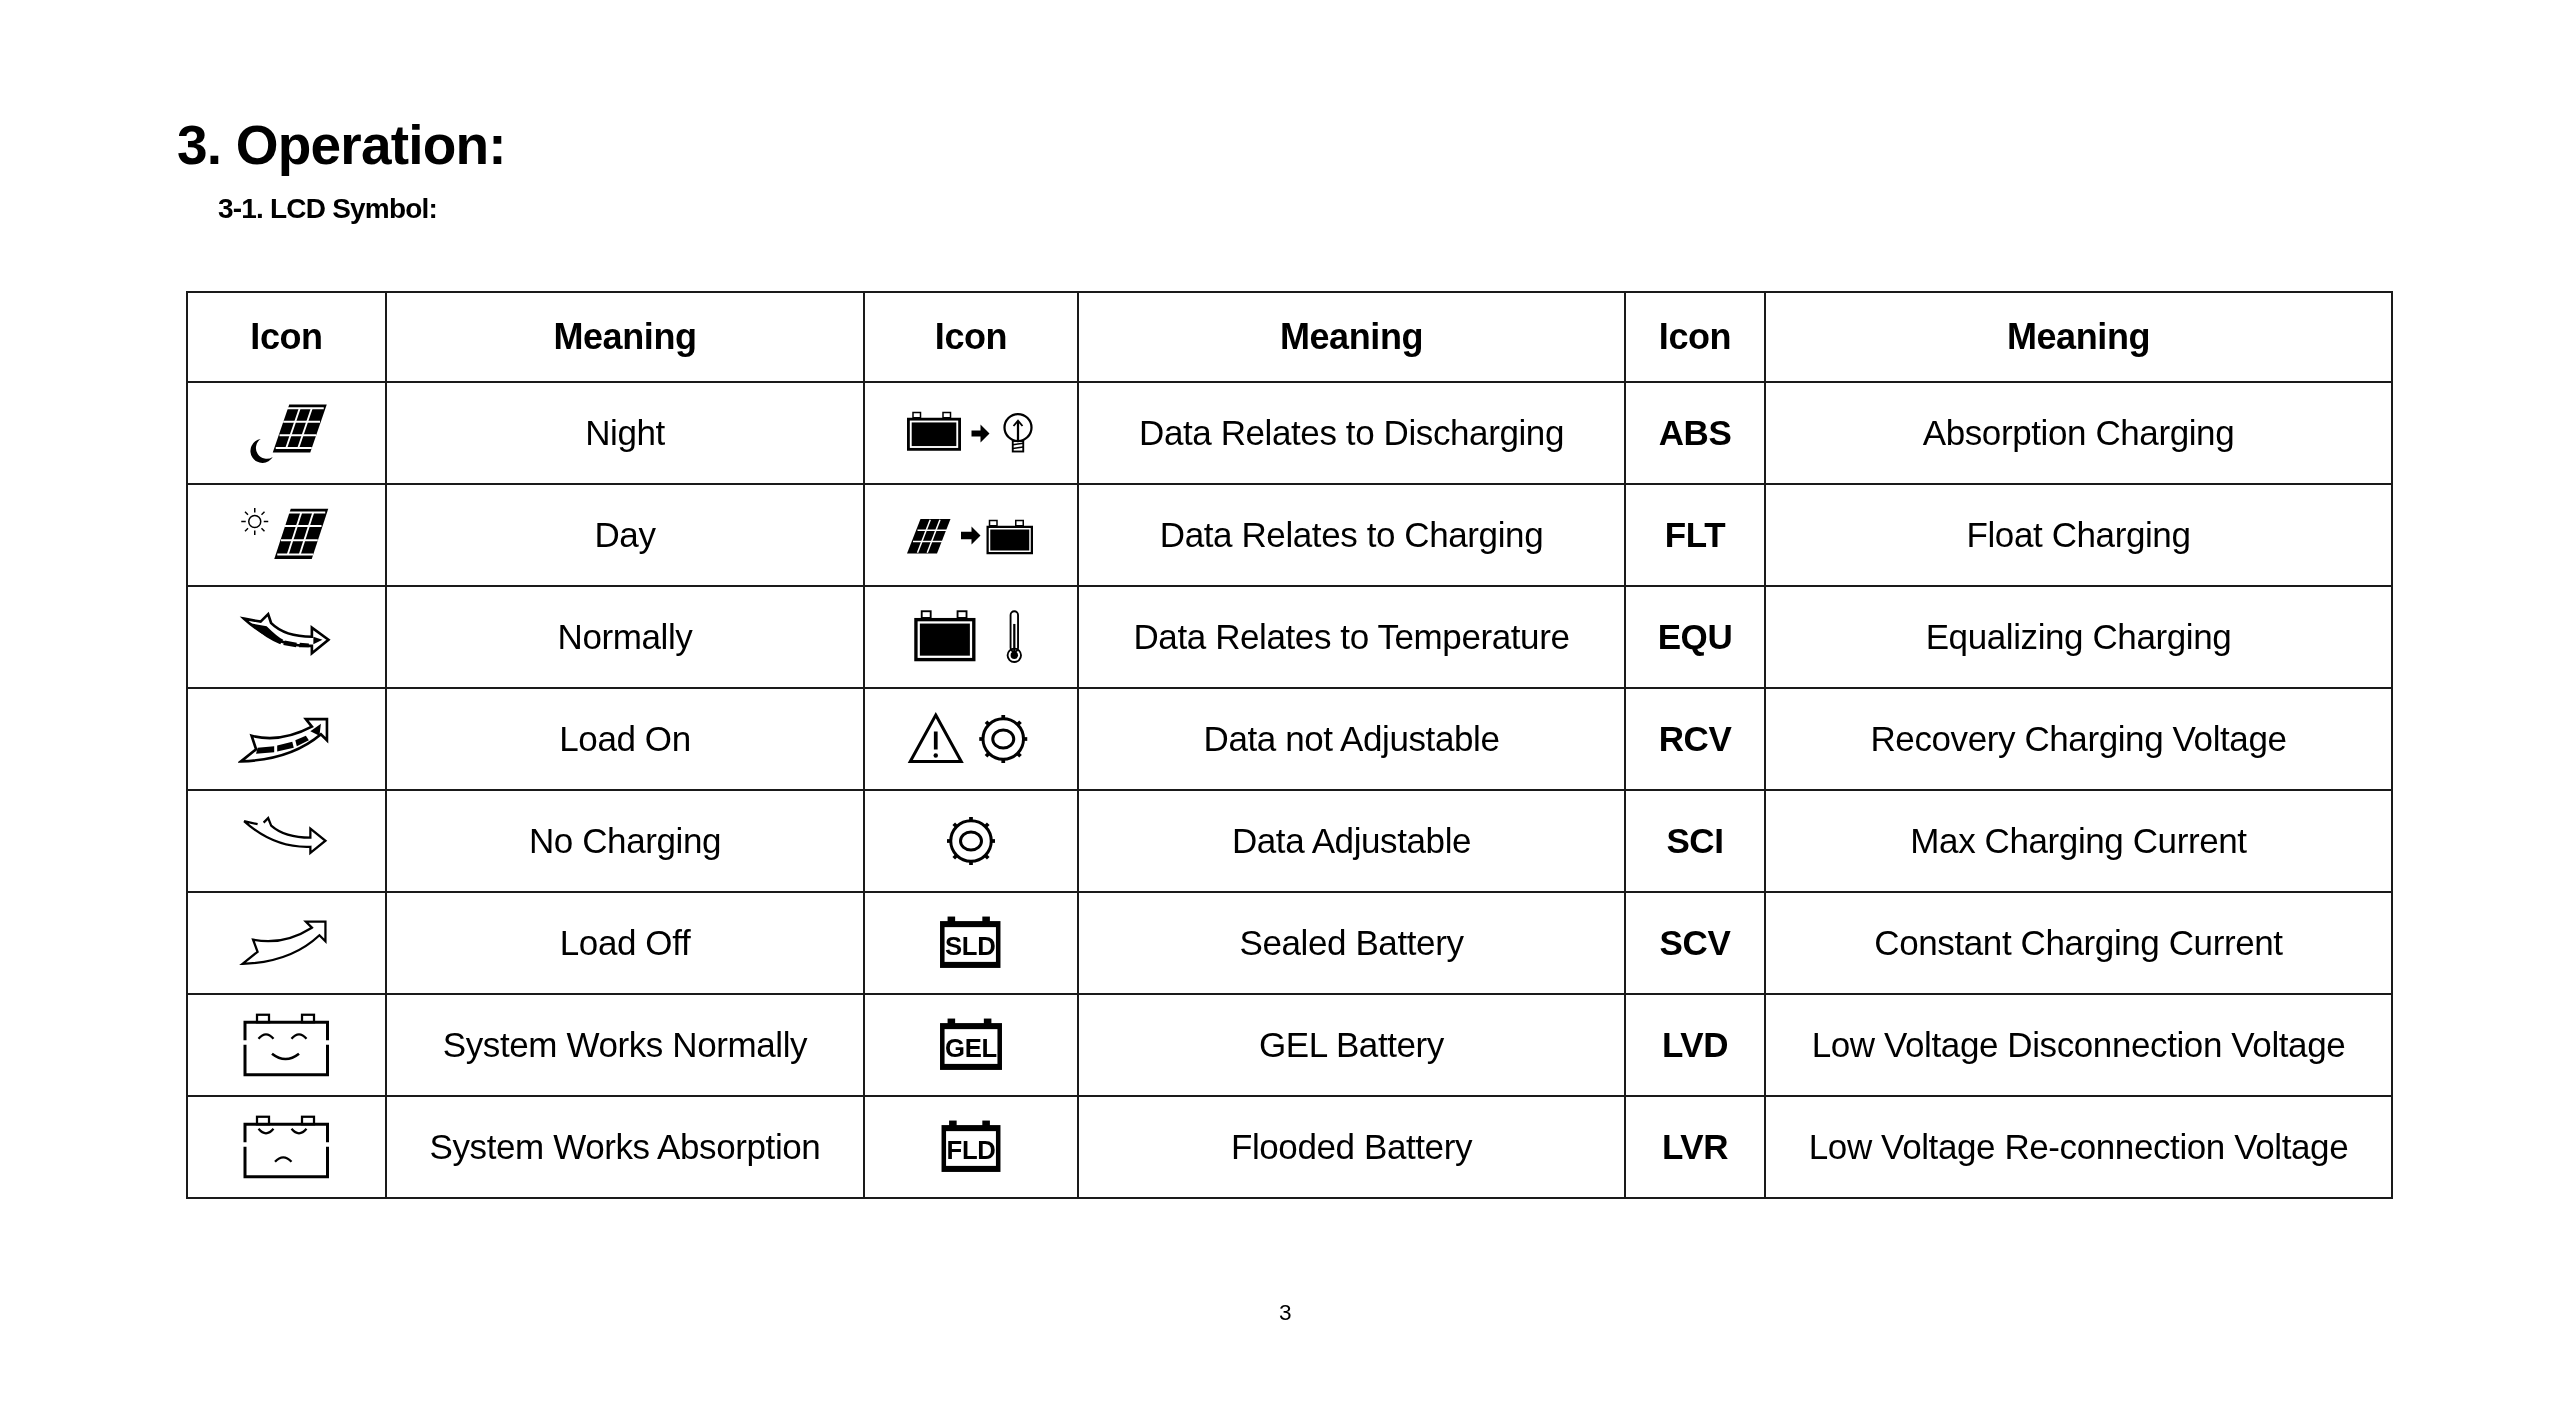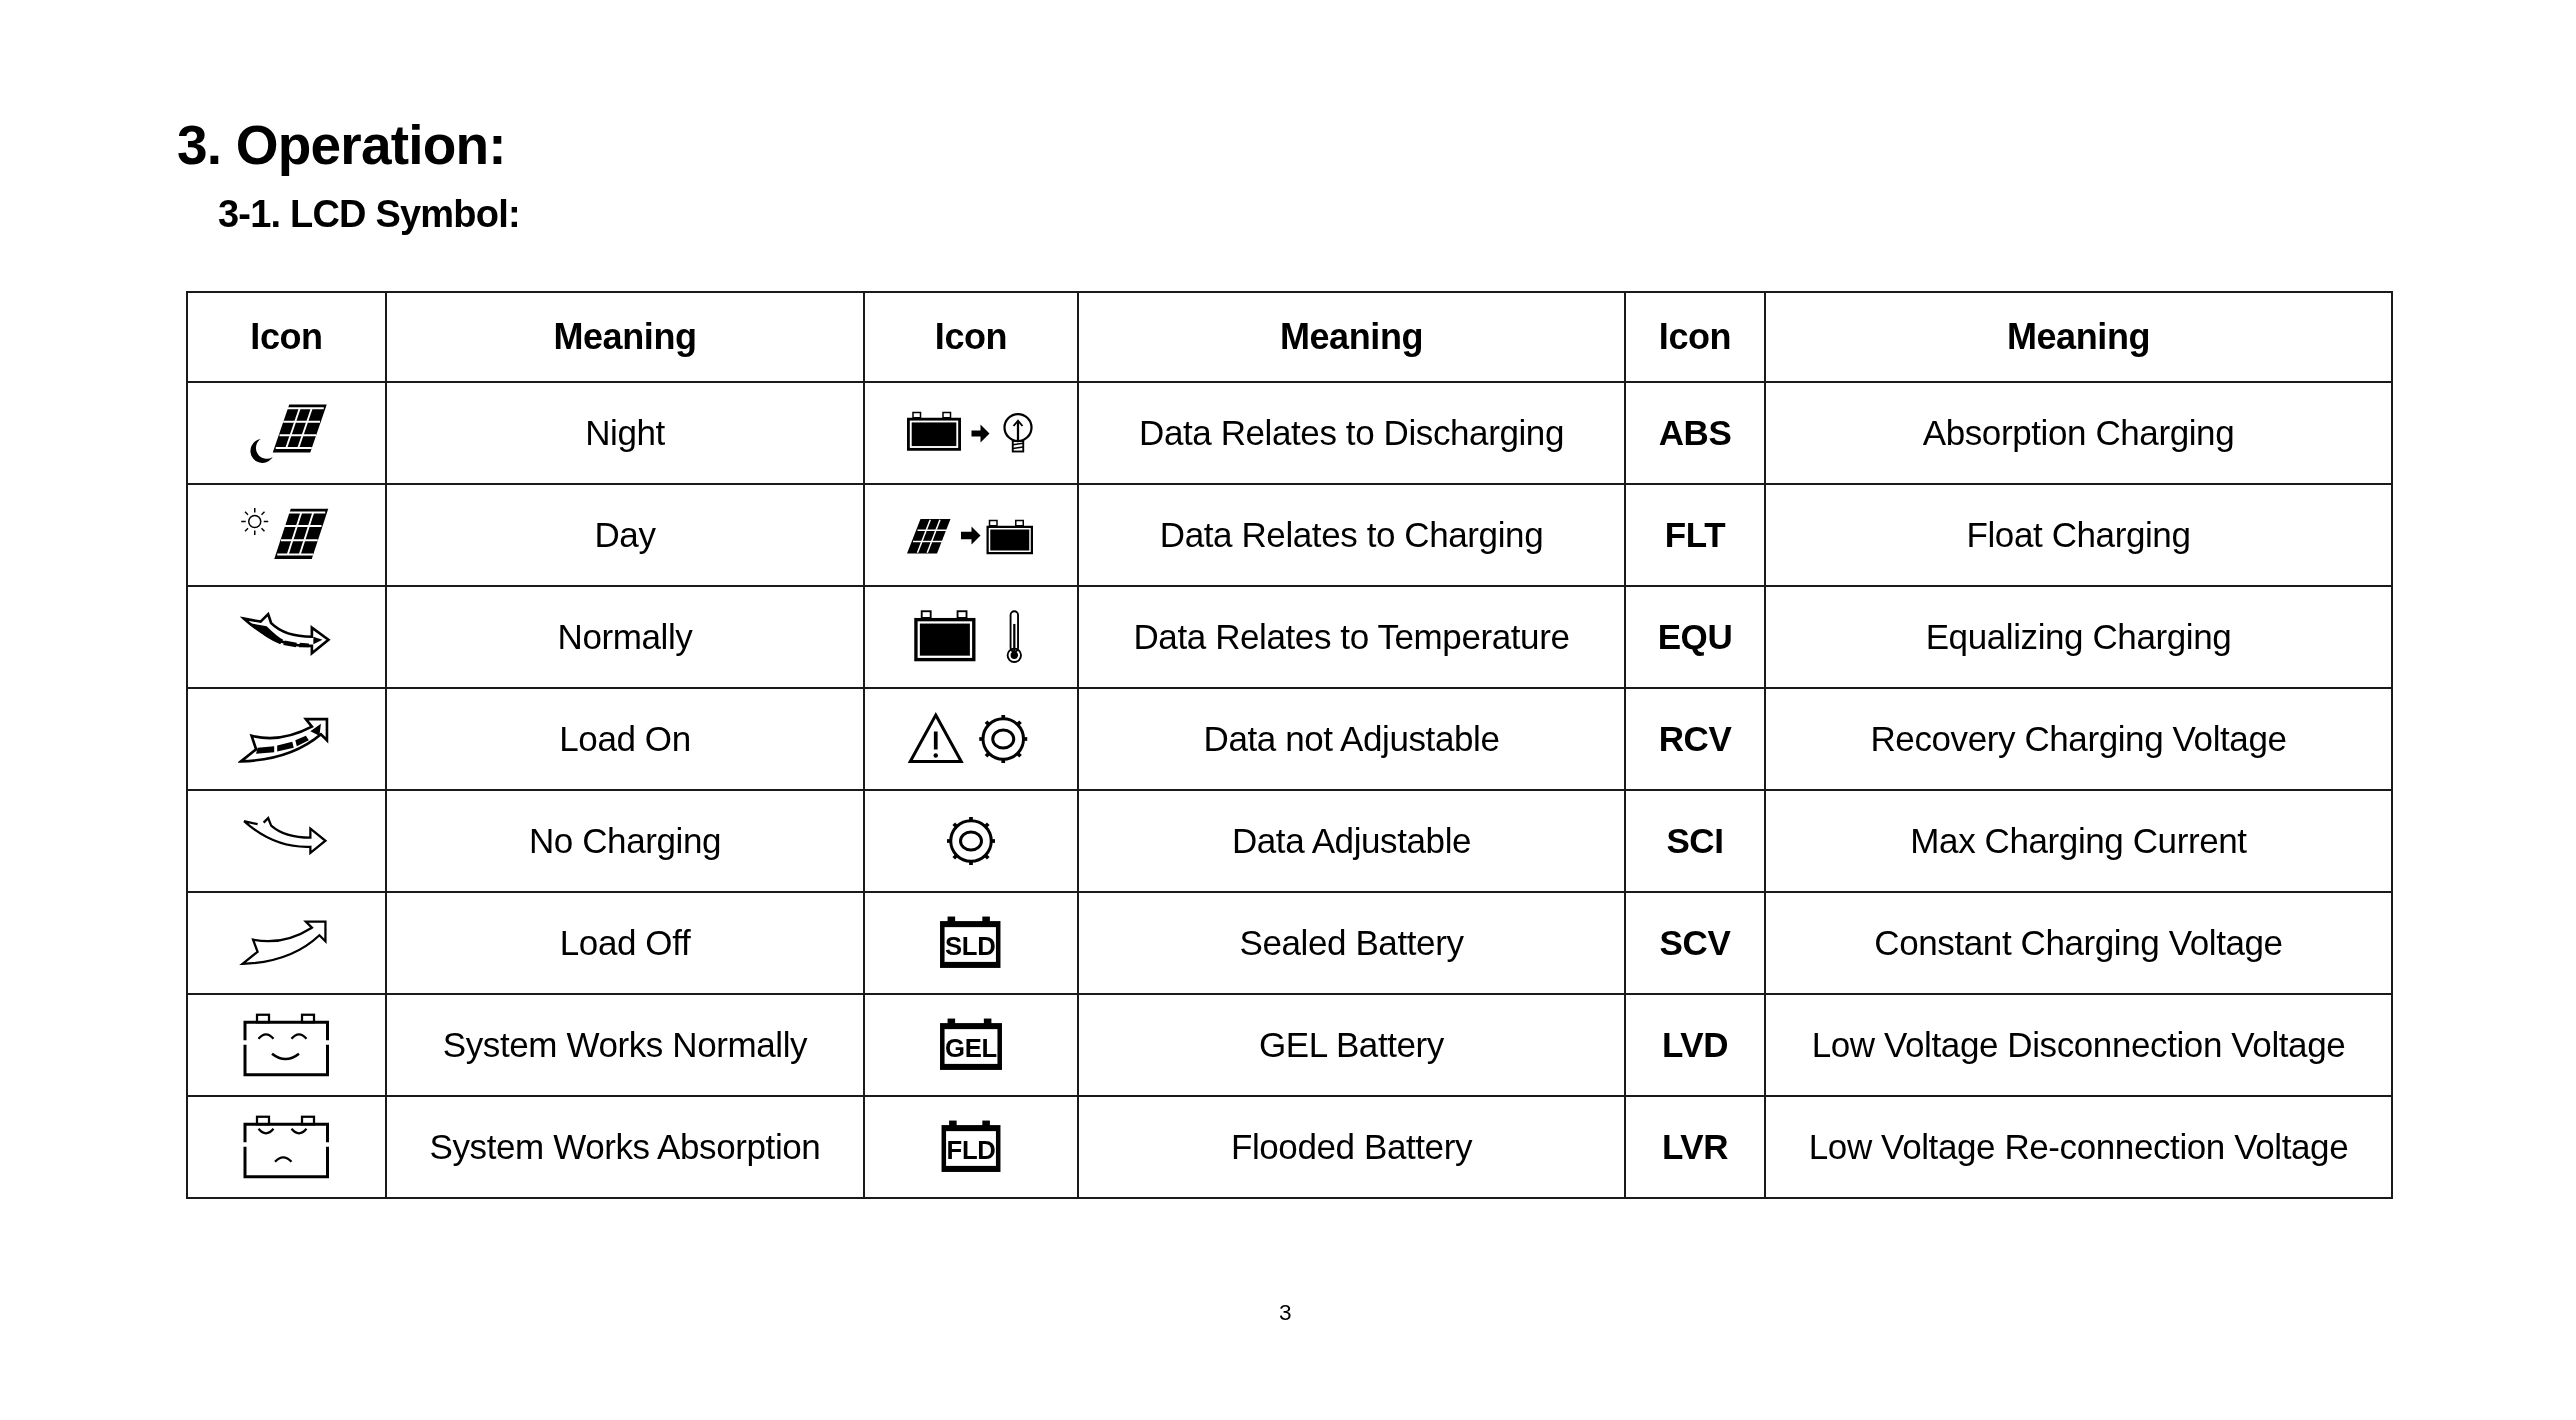--- a/index.html
+++ b/index.html
@@ -1,19 +1,19 @@
 <!DOCTYPE html>
 <html style="font-size:12px"><head>
 <meta charset="utf-8">
 <style>
   html, body { margin:0; padding:0; background:#ffffff; }
   body { width:2576px; height:1421px; position:relative; overflow:hidden;
          font-family:"Liberation Sans", sans-serif; color:#000; }
   .h1 { position:absolute; left:177px; top:113px; font-size:55px; font-weight:bold; letter-spacing:-0.8px; }
-  .h2 { position:absolute; left:218px; top:193px; font-size:38px; font-weight:bold; letter-spacing:-0.8px; }
+  .h2 { position:absolute; left:218px; top:193px; font-size:28px; font-weight:bold; letter-spacing:-0.8px; }
   table.sym { position:absolute; left:186px; top:291px; border-collapse:collapse; table-layout:fixed; }
   table.sym td, table.sym th { border:2.3px solid #1a1a1a; text-align:center; vertical-align:middle; padding:0;margin-top:8px; }
   table.sym th { height:88px; font-size:36px; font-weight:bold; letter-spacing:-0.4px; }
   table.sym td { height:100px; font-size:35px; letter-spacing:-0.4px; }
   td.code { font-weight:bold; }
   td.icon svg { display:block; margin:0 auto; }
   .page-num { position:absolute; left:1279px; top:1300px; font-size:22.6px; }
 </style>
 </head>
 <body>
@@ -227,21 +227,21 @@
         <svg width="68" height="56" viewBox="0 0 90 74" style="font-size:47px">
           <rect x="14" y="2" width="10" height="8" fill="#000"></rect>
           <rect x="60" y="2" width="10" height="8" fill="#000"></rect>
           <rect x="4" y="8" width="80" height="62" fill="#000"></rect>
           <rect x="10" y="16" width="68" height="46" fill="#fff"></rect>
           <text x="44" y="53" text-anchor="middle" font-family="Liberation Sans, sans-serif" font-weight="bold" font-size="34" fill="#000">SLD</text>
         </svg>
       </td>
       <td>Sealed Battery</td>
       <td class="code">SCV</td>
-      <td>Constant Charging Voltage</td>
+      <td>Constant Charging Current</td>
     </tr>
 
     <tr>
       <td class="icon">
         <svg width="90" height="65" viewBox="0 0 120 86">
           <rect x="20" y="2" width="16" height="10" fill="none" stroke="#000" stroke-width="3"></rect>
           <rect x="80" y="2" width="16" height="10" fill="none" stroke="#000" stroke-width="3"></rect>
           <path d="M4,36 L4,12 L114,12 L114,36 M114,42 L114,82 L4,82 L4,42" fill="none" stroke="#000" stroke-width="4"></path>
           <path d="M22,34 Q32,22 42,34" fill="none" stroke="#000" stroke-width="3"></path>
           <path d="M66,34 Q76,22 86,34" fill="none" stroke="#000" stroke-width="3"></path>

